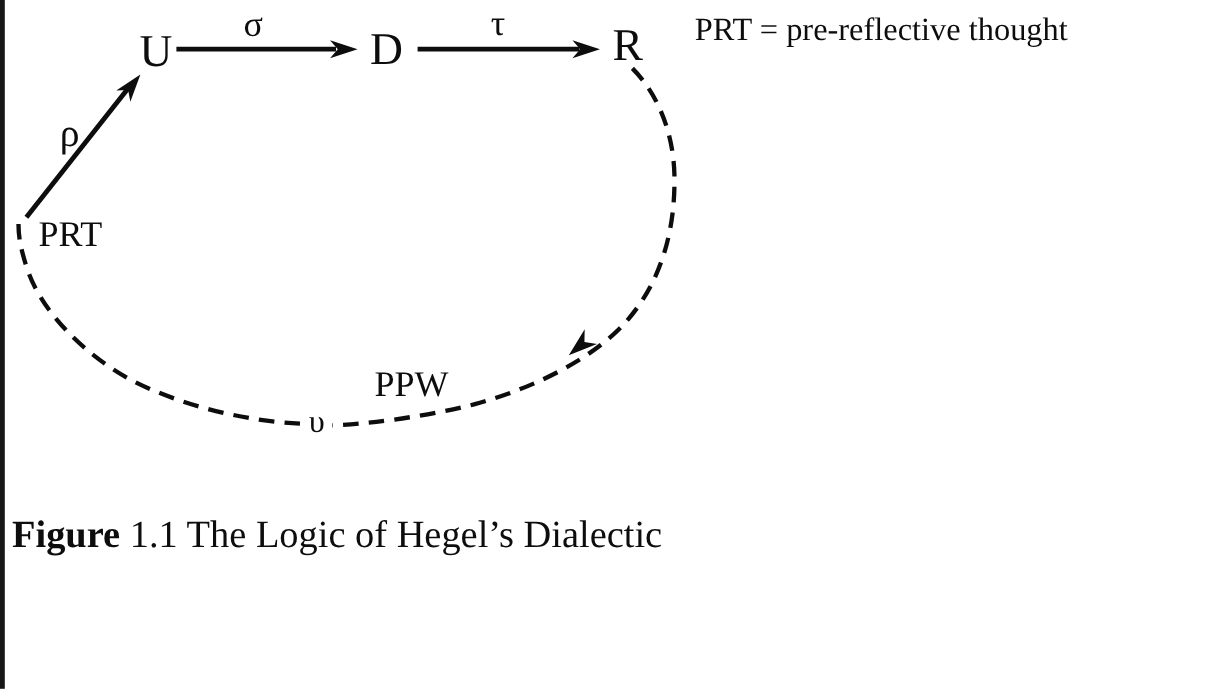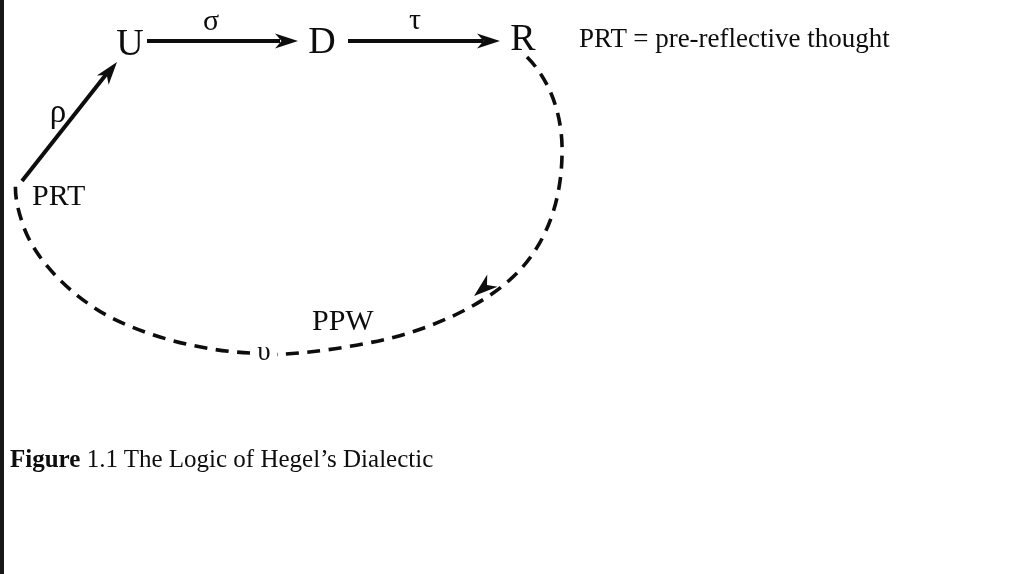--- a/index.html
+++ b/index.html
@@ -37,31 +37,31 @@
     fill: #0d0d0d;
   }
   svg .t-node  { font-size: 38px; }
   svg .t-greek { font-size: 30px; }
   svg .t-rho   { font-size: 33px; }
   svg .t-ups   { font-size: 27px; }
   svg .t-abbr  { font-size: 30px; }
   .legend {
     position: absolute;
     left: 579px;
-    top: 23px;
+    top: 9px;
     font-size: 27px;
     line-height: 31px;
     white-space: nowrap;
     color: #0d0d0d;
   }
   .caption {
     position: absolute;
     left: 10px;
-    top: 445px;
-    font-size: 25px;
+    top: 427px;
+    font-size: 32px;
     white-space: nowrap;
     color: #0d0d0d;
   }
   .caption .bold { font-weight: 700; }
 </style>
 </head>
 <body>
 
 <div class="stage">
 

